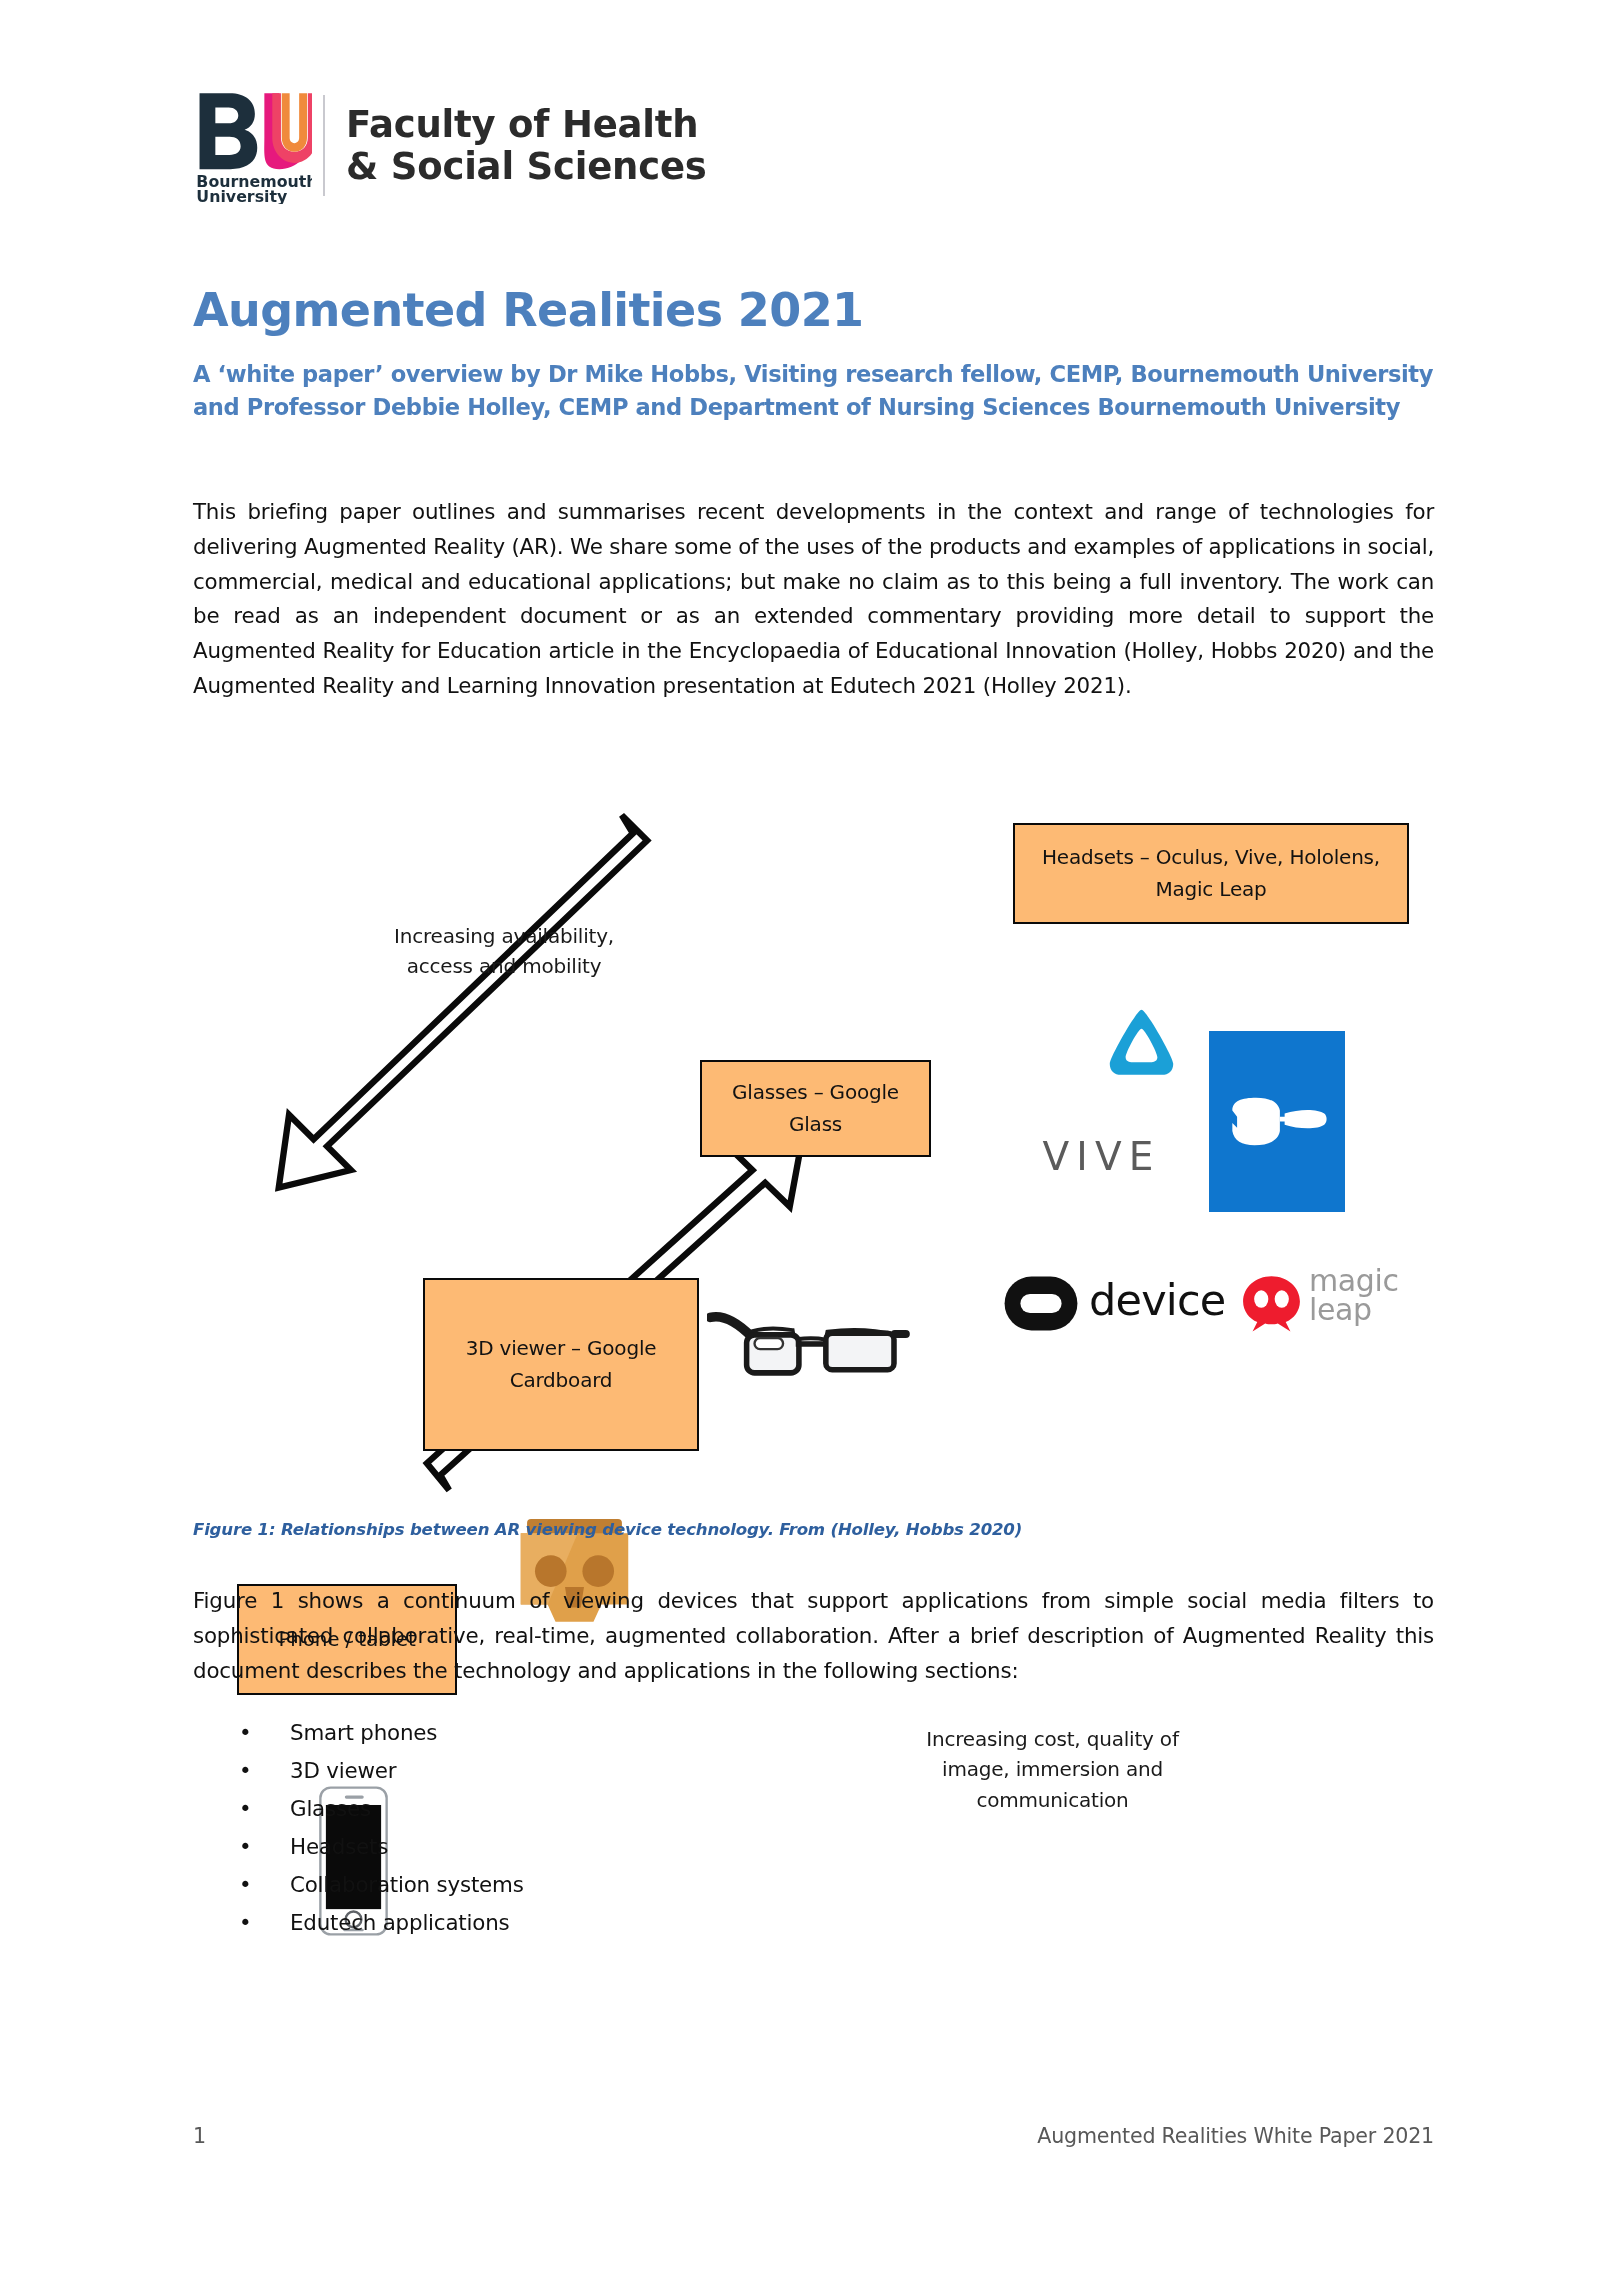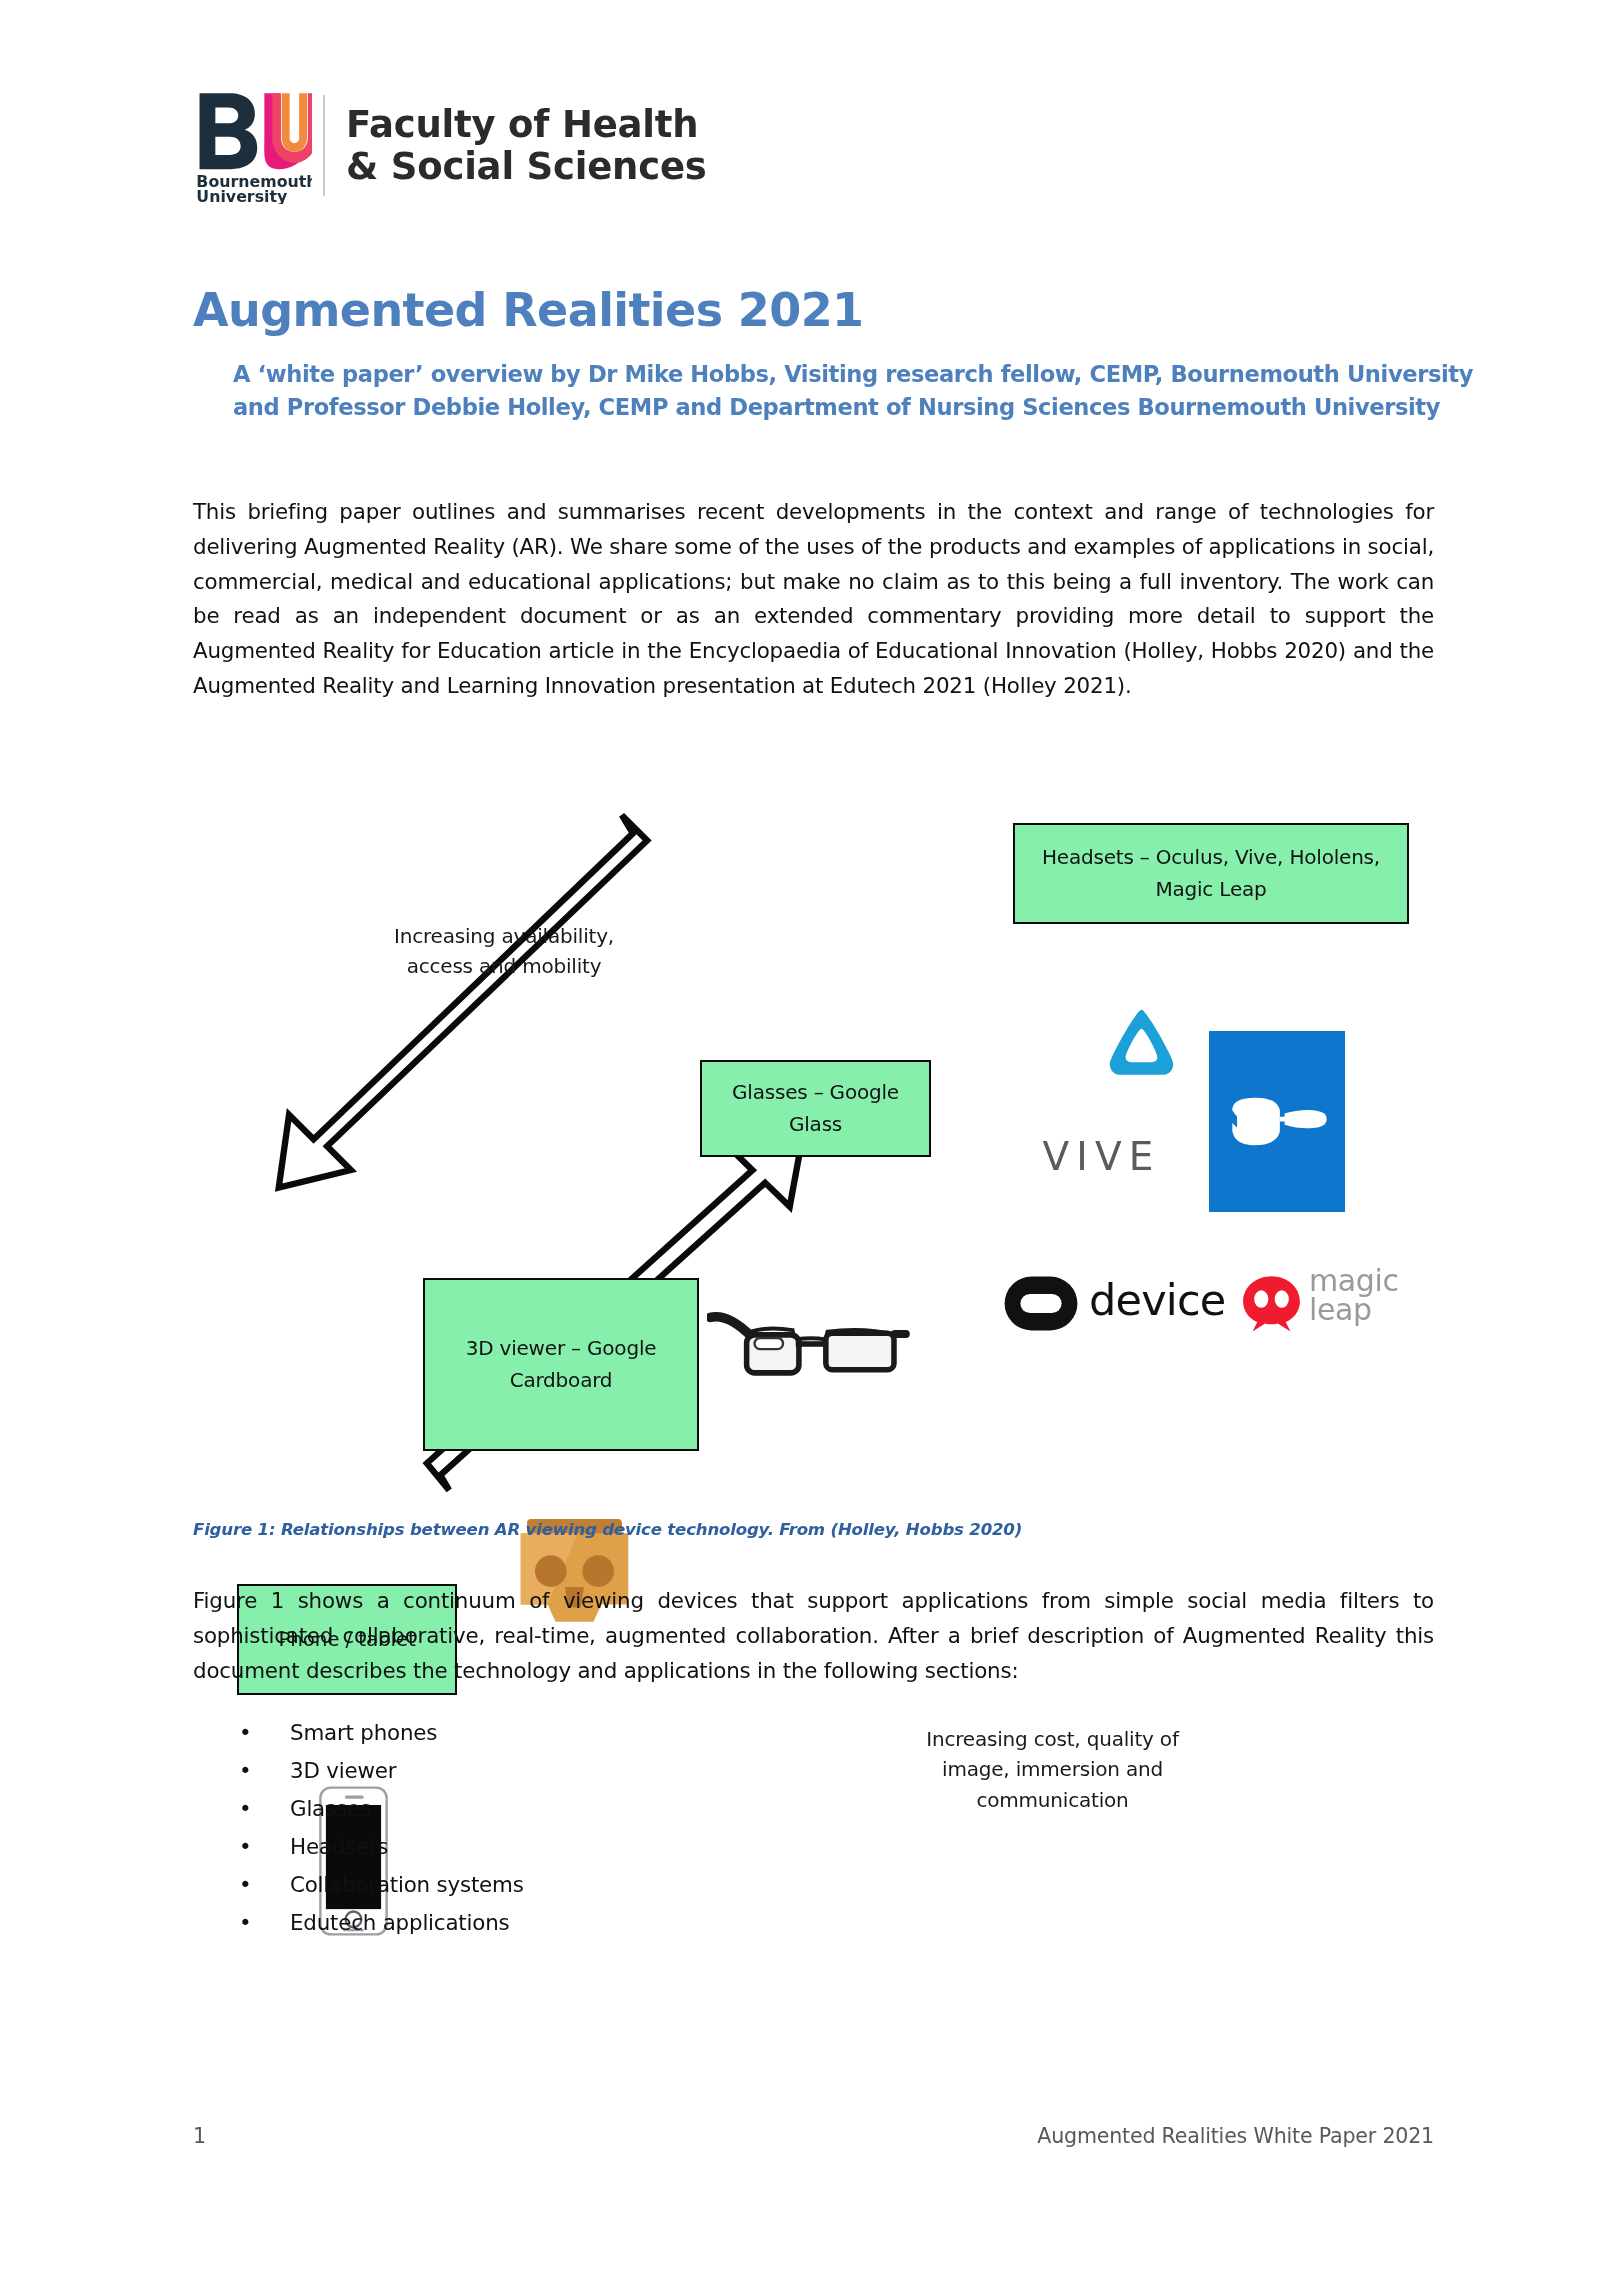--- a/index.html
+++ b/index.html
@@ -74,21 +74,20 @@
     position: absolute;
     left: 193px;
     top: 358px;
     width: 1243px;
     font-family: "DejaVu Sans", sans-serif;
     font-weight: bold;
     font-size: 22.6px;
     line-height: 1.47;
     letter-spacing: -0.4px;
     color: #4d80bd;
-    margin-left: 40px;
   }
   .doc-subtitle div { white-space: nowrap; }
 
   
   .body-text {
     font-family: "DejaVu Sans", sans-serif;
     font-size: 21.4px;
     line-height: 1.62;
     color: #111111;
     text-align: justify;
@@ -126,21 +125,21 @@
     font-family: "DejaVu Sans", sans-serif;
     font-size: 20px;
     line-height: 1.52;
     color: #1a1a1a;
     text-align: center;
     letter-spacing: -0.2px;
   }
   .fig-box {
     position: absolute;
     border: 2px solid #0a0a0a;
-    background: #86efac;
+    background: #fdba74;
     box-sizing: border-box;
     display: flex;
     align-items: center;
     justify-content: center;
     text-align: center;
     font-family: "DejaVu Sans", sans-serif;
     font-size: 20px;
     line-height: 1.58;
     color: #121212;
     letter-spacing: -0.2px;

